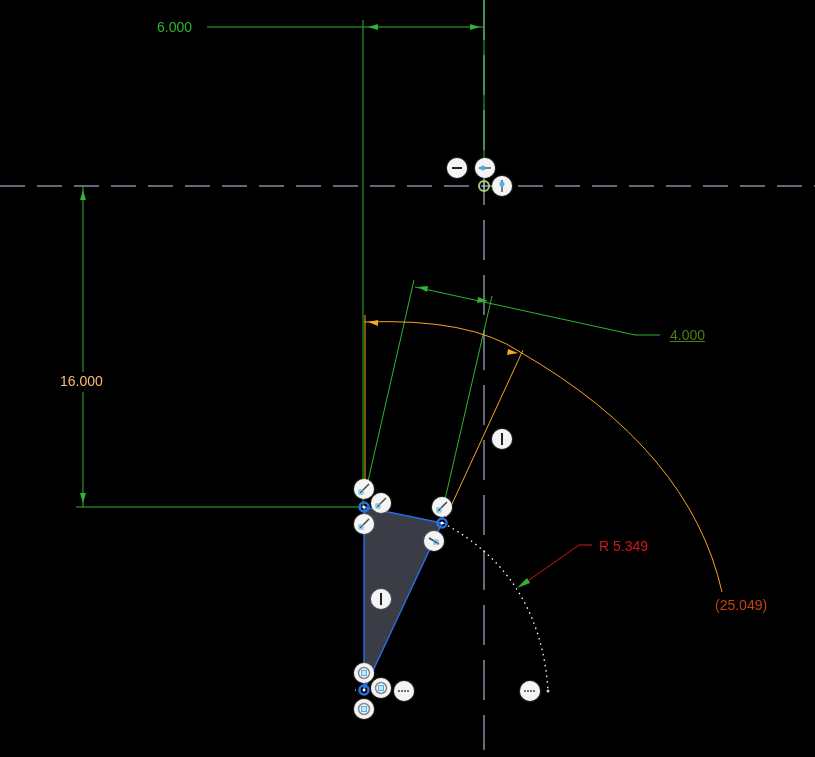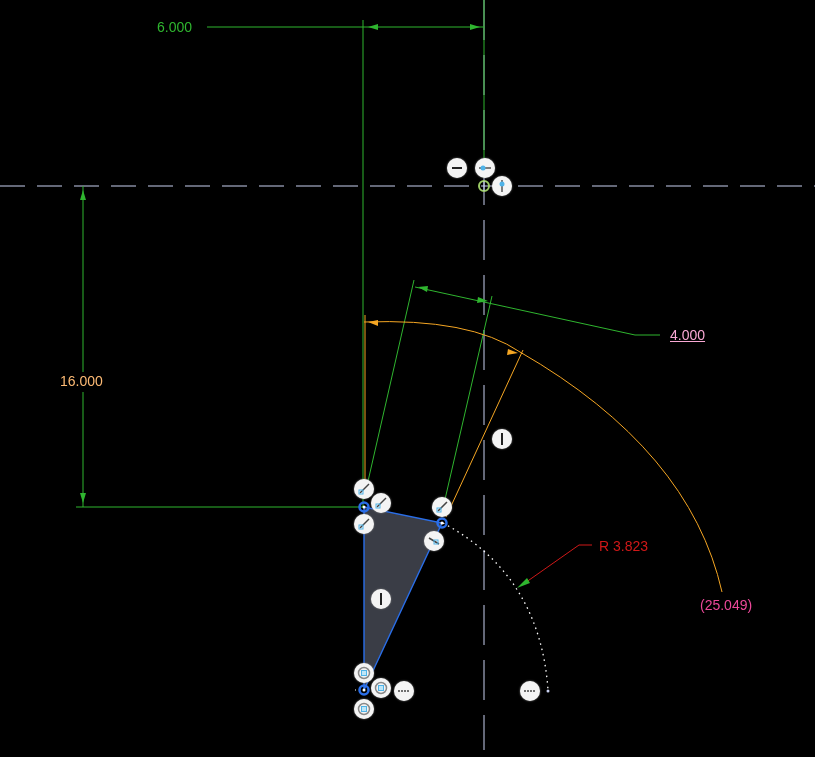--- a/index.html
+++ b/index.html
@@ -81,23 +81,23 @@
     </g>
 
     <g>
       <circle cx="484" cy="186" r="5" fill="none" stroke="#9ccc65" stroke-width="2"></circle>
       <line x1="484" y1="181" x2="484" y2="191" stroke="#c8d0f0" stroke-width="1"></line>
     </g>
   </svg>
 
   <div class="label" style="left:157px; top:20px; color:#2fb52f;">6.000</div>
   <div class="label" style="left:60px; top:374px; color:#fdba74;">16.000</div>
-  <div class="label" style="left:670px; top:328px; color:#f9a8d4;text-decoration:underline;">4.000</div>
-  <div class="label" style="left:599px; top:539px; color:#d01818;">R 3.823</div>
-  <div class="label" style="left:700px; top:598px; color:#ec4899;">(25.049)</div>
+  <div class="label" style="left:670px; top:328px; color:#4d7c0f;text-decoration:underline;">4.000</div>
+  <div class="label" style="left:599px; top:539px; color:#d01818;">R 5.349</div>
+  <div class="label" style="left:715px; top:598px; color:#c2410c;">(25.049)</div>
 
   <div class="glyph" style="left:447px; top:158px;">
     <svg width="12" height="12">
         <line x1="1" y1="6" x2="11" y2="6" stroke="#222" stroke-width="2"></line>
       </svg>
   </div>
   <div class="glyph" style="left:475px; top:158px;">
     <svg width="14" height="12">
         <line x1="1" y1="6" x2="13" y2="6" stroke="#555" stroke-width="1.5"></line>
         <circle cx="5" cy="6" r="2.5" fill="#4fb3e8"></circle>

